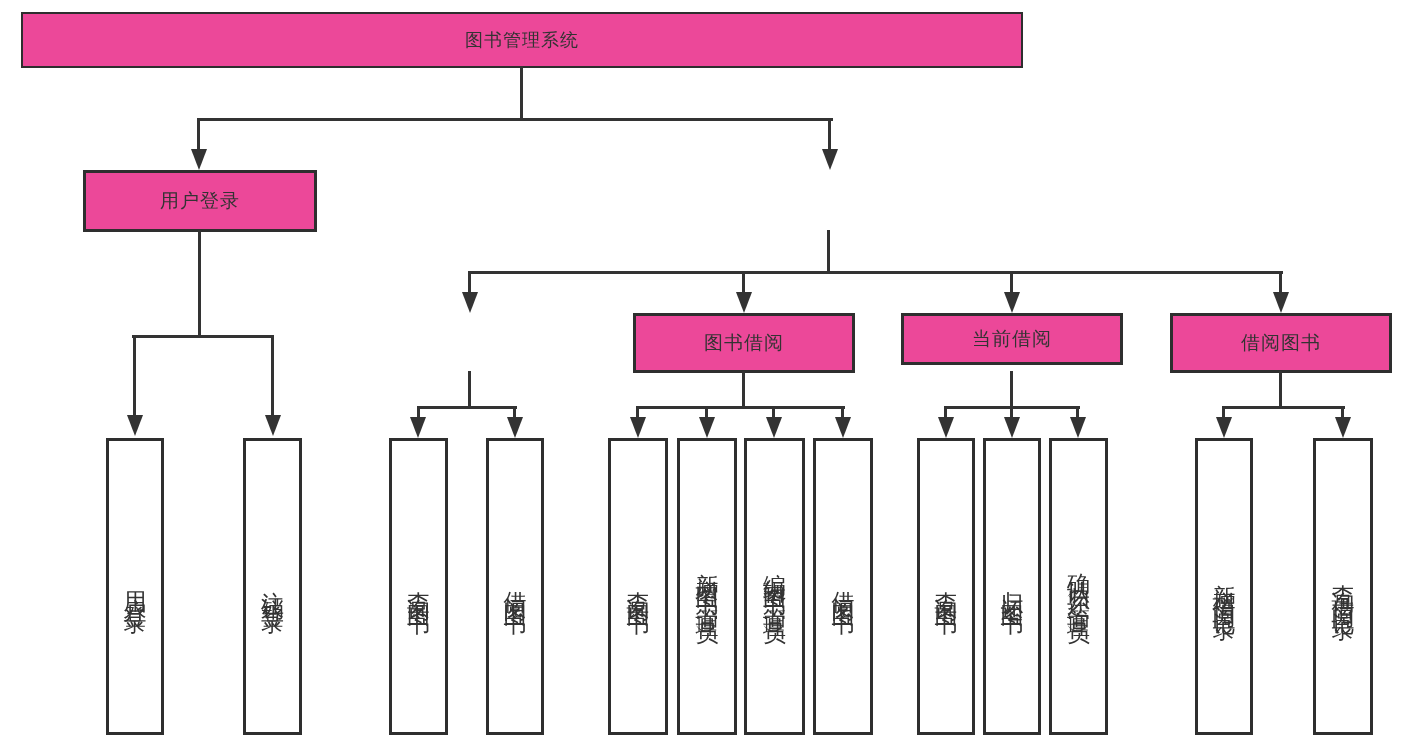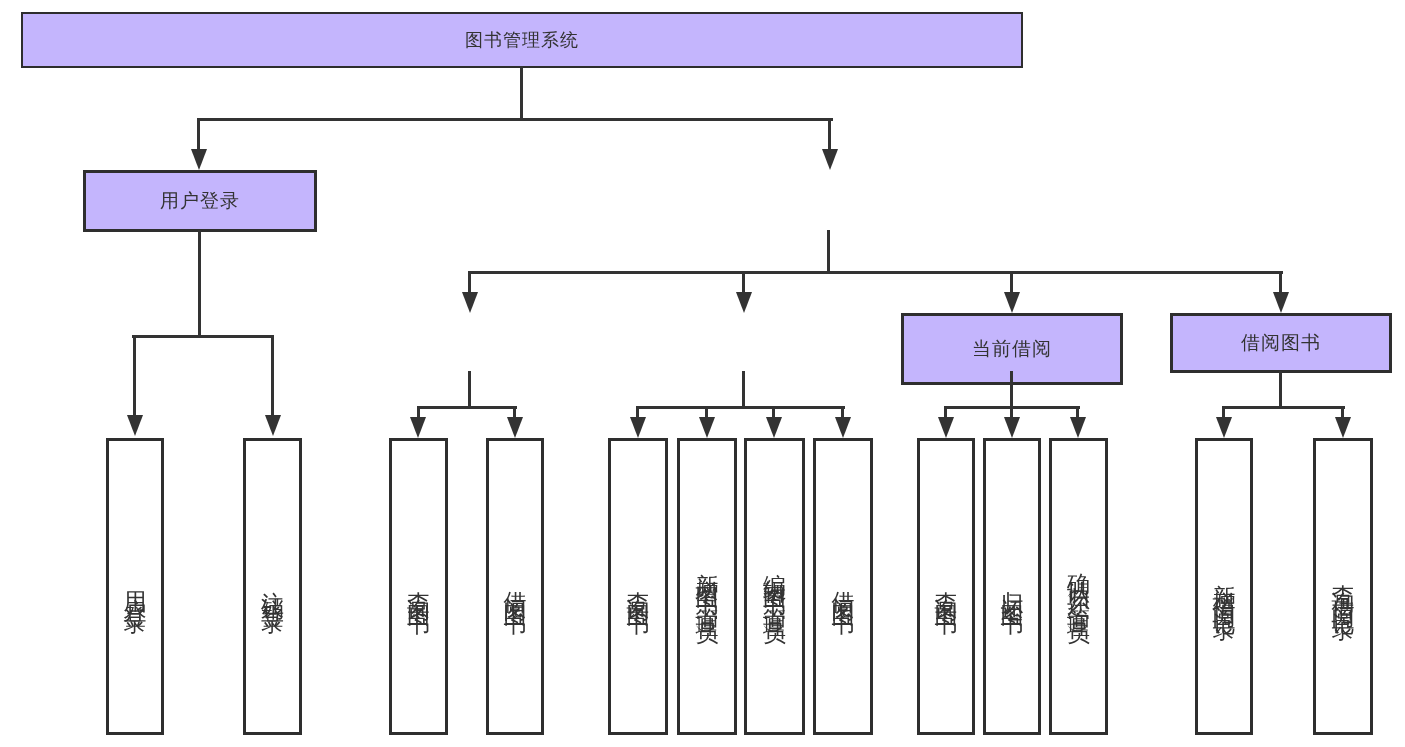--- a/index.html
+++ b/index.html
@@ -11,21 +11,21 @@
     position:relative;
     width:1405px; height:747px;
     background:#ffffff;
     overflow:hidden;
   }
   
   .hbox {
     position:absolute;
     box-sizing:border-box;
     border:3px solid #2e2e2e;
-    background:#c4b5fd;
+    background:#ec4899;
     display:flex; align-items:center; justify-content:center;
     font-size:19px; color:#333333;
     letter-spacing:1px;
   }
   .hbox.root { border-width:2px; font-size:18px; }
   
   .vbox {
     position:absolute;
     box-sizing:border-box;
     border:3px solid #2e2e2e;
@@ -89,21 +89,24 @@
   <div class="hline" style="left:468px;top:271px;width:815px"></div>
   <div class="vline" style="left:468px;top:273px;height:21px"></div>
   <div class="arrow" style="left:462px;top:292px"></div>
   <div class="vline" style="left:742px;top:273px;height:21px"></div>
   <div class="arrow" style="left:736px;top:292px"></div>
   <div class="vline" style="left:1010px;top:273px;height:21px"></div>
   <div class="arrow" style="left:1004px;top:292px"></div>
   <div class="vline" style="left:1279px;top:273px;height:21px"></div>
   <div class="arrow" style="left:1273px;top:292px"></div>
 
-  <div class="hbox" style="left:901px;top:313px;width:222px;height:72px">
+  <div class="hbox" style="left:633px;top:313px;width:222px;height:60px">
+    <span>图书借阅</span>
+  </div>
+  <div class="hbox" style="left:901px;top:313px;width:222px;height:52px">
     <span>当前借阅</span>
   </div>
   <div class="hbox" style="left:1170px;top:313px;width:222px;height:60px">
     <span>借阅图书</span>
   </div>
 
   <div class="vline" style="left:468px;top:371px;height:37px"></div>
   <div class="hline" style="left:417px;top:406px;width:100px"></div>
   <div class="vline" style="left:417px;top:408px;height:11px"></div>
   <div class="arrow" style="left:410px;top:417px"></div>

